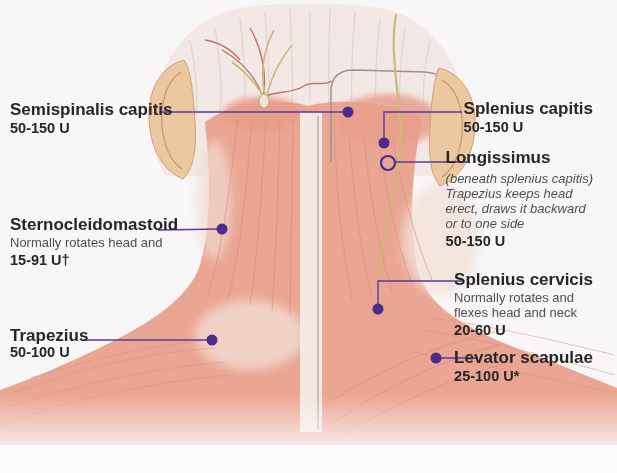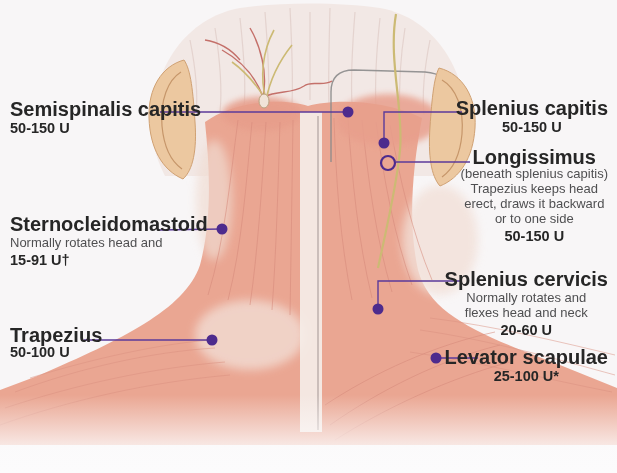--- a/index.html
+++ b/index.html
@@ -13,22 +13,22 @@
   .hstr{stroke:#e2d0cc;stroke-width:1.2;fill:none;opacity:.9;}
   .nstr{stroke:#d5897a;stroke-width:1;fill:none;opacity:.55;}
   .sstr{stroke:#d99080;stroke-width:1;fill:none;opacity:.5;}
   
   .leader{stroke:var(--line_purple,#5b3a9a);stroke-width:1.4;fill:none;}
   .dot{fill:var(--accent_purple,#4d2b8d);}
   .ring{stroke:var(--accent_purple,#4d2b8d);stroke-width:2.2;fill:none;}
   
   .lbl{position:absolute;}
   .lbl.left{left:10px;text-align:left;}
-  .lbl.right{right:9px;text-align:center;}
-  .lbl-title{font-size:20px;font-weight:700;color:var(--title_text,#262626);line-height:17px;white-space:nowrap;}
+  .lbl.right{right:24px;text-align:left;}
+  .lbl-title{font-size:17px;font-weight:700;color:var(--title_text,#262626);line-height:17px;white-space:nowrap;}
   .lbl-descs{margin:0;}
   .lbl-desc{font-size:13px;color:var(--desc_text,#4f4f51);line-height:15px;white-space:nowrap;}
   .lbl-dose{font-size:14.5px;font-weight:700;color:var(--title_text,#262626);line-height:17px;margin-top:2px;white-space:nowrap;}
 </style>
 </head>
 <body>
 
 <div class="stage" style="--bg: #f8f6f7; --accent_purple: #4d2b8d; --line_purple: #5b3a9a; --title_text: #262626; --desc_text: #4f4f51; --skin: #ecc8a0; --muscle_pink: #eaa692; --pale_muscle: #f2e8e5; --nerve_yellow: #ccba74; --artery_red: #c4706a;">
 
   <svg class="art" width="617" height="473" viewBox="0 0 617 473">
@@ -176,21 +176,21 @@
     <div class="lbl-dose" style="margin-top:0;">50-100 U</div>
   </div>
 
   <div class="lbl right" style="top:100px;">
     <div class="lbl-title">Splenius capitis</div>
     <div class="lbl-dose">50-150 U</div>
   </div>
 
   <div class="lbl right" style="top:149px;">
     <div class="lbl-title">Longissimus</div>
-    <div class="lbl-descs" style="">
+    <div class="lbl-descs" style="margin-top:5px;font-style:italic;">
       <div class="lbl-desc">(beneath splenius capitis)</div>
       <div class="lbl-desc">Trapezius keeps head</div>
       <div class="lbl-desc">erect, draws it backward</div>
       <div class="lbl-desc">or to one side</div>
     </div>
     <div class="lbl-dose">50-150 U</div>
   </div>
 
   <div class="lbl right" style="top:271px;">
     <div class="lbl-title">Splenius cervicis</div>

